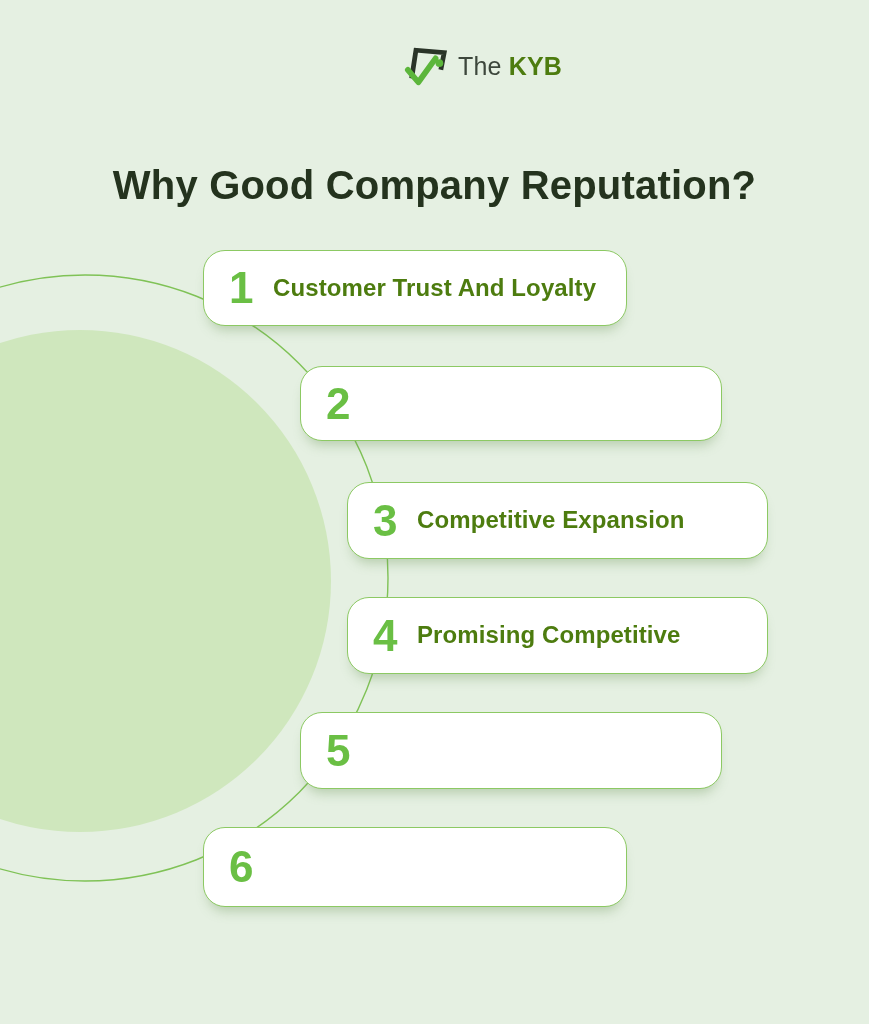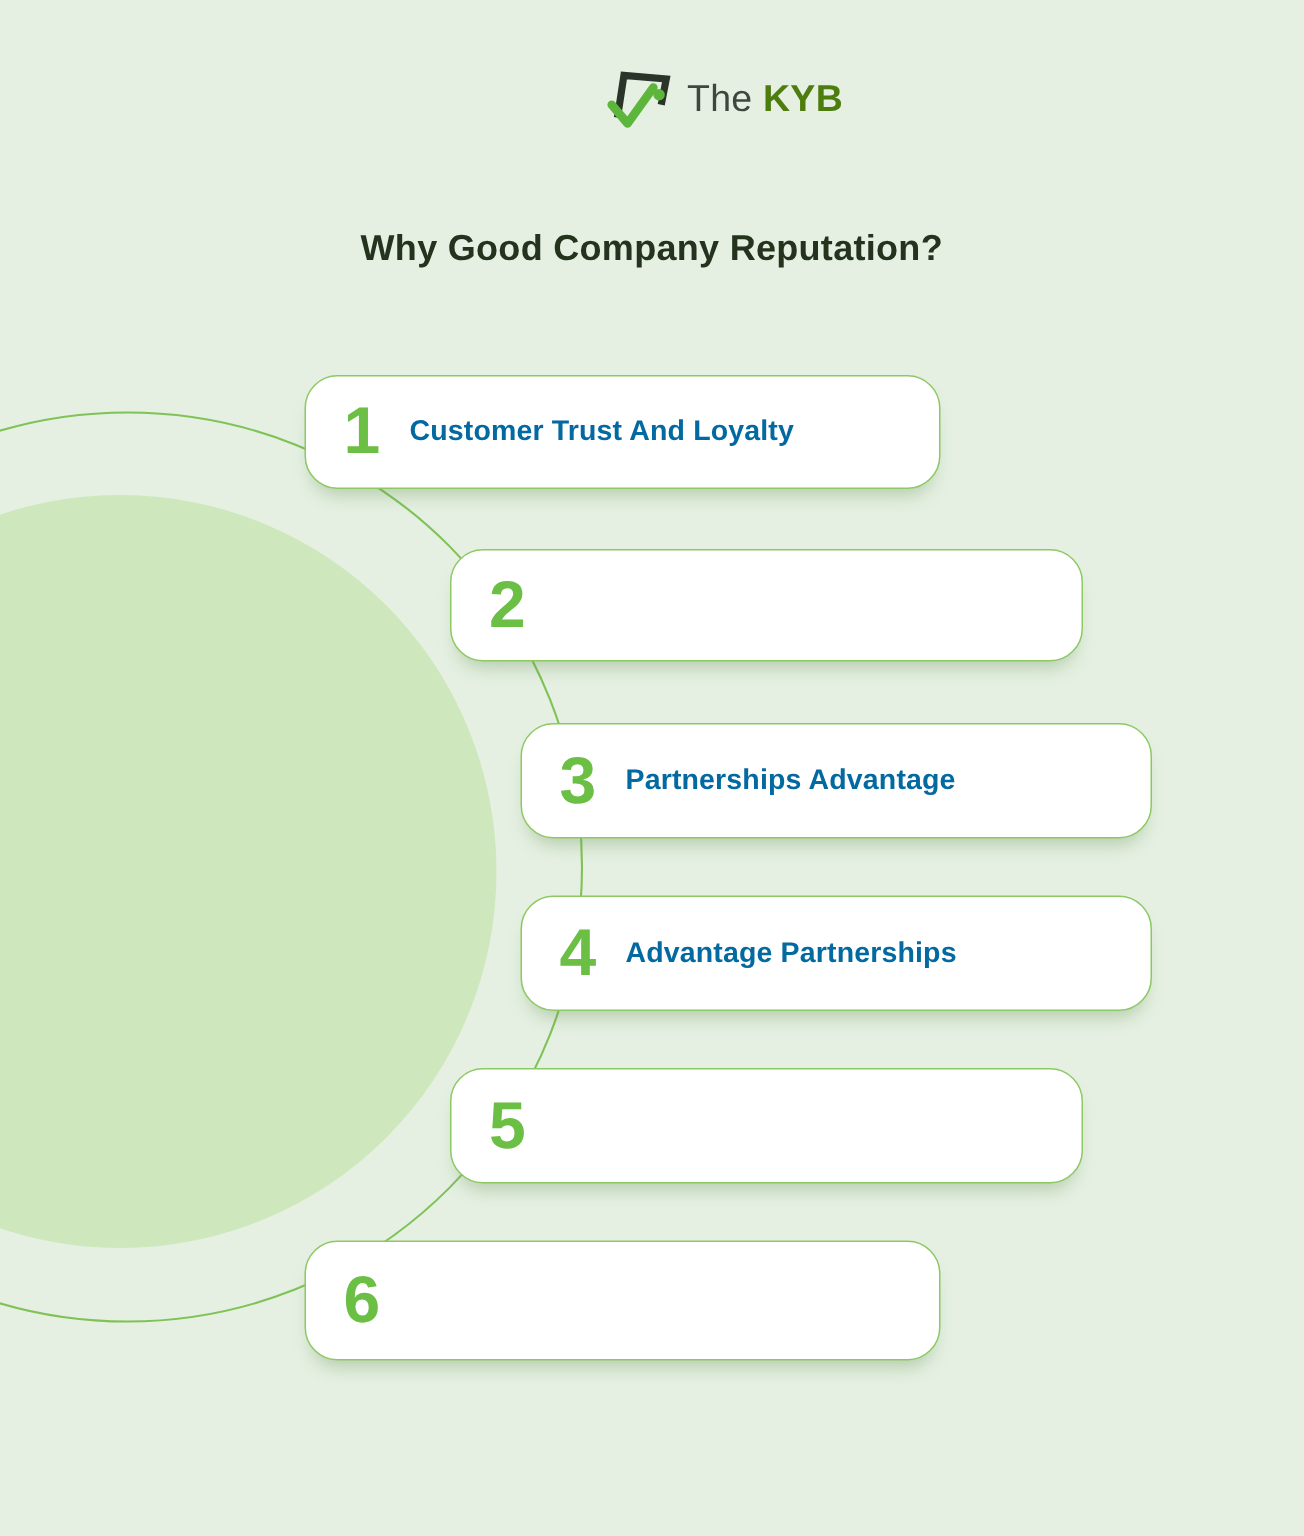--- a/index.html
+++ b/index.html
@@ -11,34 +11,34 @@
   #bg-layer{position:absolute;left:0;top:0;width:869px;height:1024px;z-index:0;}
   .logo{
     position:absolute;top:44px;left:0;width:869px;
     display:flex;justify-content:center;align-items:center;gap:9px;z-index:2;padding-left:48px;
   }
   .logo-text{font-size:25px;letter-spacing:0.2px;display:flex;gap:7px;align-items:baseline;}
   .logo-prefix{color:#3d473c;font-weight:400;}
   .logo-name{color:#4d7c0f;font-weight:800;}
   .page-title{
     position:absolute;top:136px;left:0;width:869px;text-align:center;z-index:2;
-    font-size:24px;font-weight:700;color:#24331e;letter-spacing:0.2px;
+    font-size:40px;font-weight:700;color:#24331e;letter-spacing:0.2px;
   }
   .card{
     position:absolute;z-index:3;background:#ffffff;
     border:1.5px solid #8cc963;border-radius:22px;
     box-shadow:0 9px 12px -5px rgba(106,146,86,0.38);
     display:flex;align-items:center;box-sizing:border-box;
   }
   .card .num{
     font-size:44px;font-weight:700;color:#6abf44;
     margin-left:25px;width:44px;flex:0 0 auto;line-height:1;
   }
   .card .label{
-    font-size:19px;font-weight:700;color:#0369a1;line-height:1.26;
+    font-size:24px;font-weight:700;color:#4d7c0f;line-height:1.26;
     padding-right:22px;letter-spacing:0.1px;
   }
   .c1{left:203px;top:250px;width:424px;height:76px}
   .c2{left:300px;top:366px;width:422px;height:75px}
   .c3{left:347px;top:482px;width:421px;height:77px}
   .c4{left:347px;top:597px;width:421px;height:77px}
   .c5{left:300px;top:712px;width:422px;height:77px}
   .c6{left:203px;top:827px;width:424px;height:80px}
 </style>
 </head>
@@ -67,26 +67,26 @@
   <span class="num">1</span>
   <span class="label">Customer Trust And Loyalty</span>
 </div>
 
 <div class="card c2">
   <span class="num">2</span>
 </div>
 
 <div class="card c3">
   <span class="num">3</span>
-  <span class="label">Partnerships Advantage</span>
+  <span class="label">Competitive Expansion</span>
 </div>
 
 <div class="card c4">
   <span class="num">4</span>
-  <span class="label">Advantage Partnerships</span>
+  <span class="label">Promising Competitive</span>
 </div>
 
 <div class="card c5">
   <span class="num">5</span>
 </div>
 
 <div class="card c6">
   <span class="num">6</span>
 </div>
 

